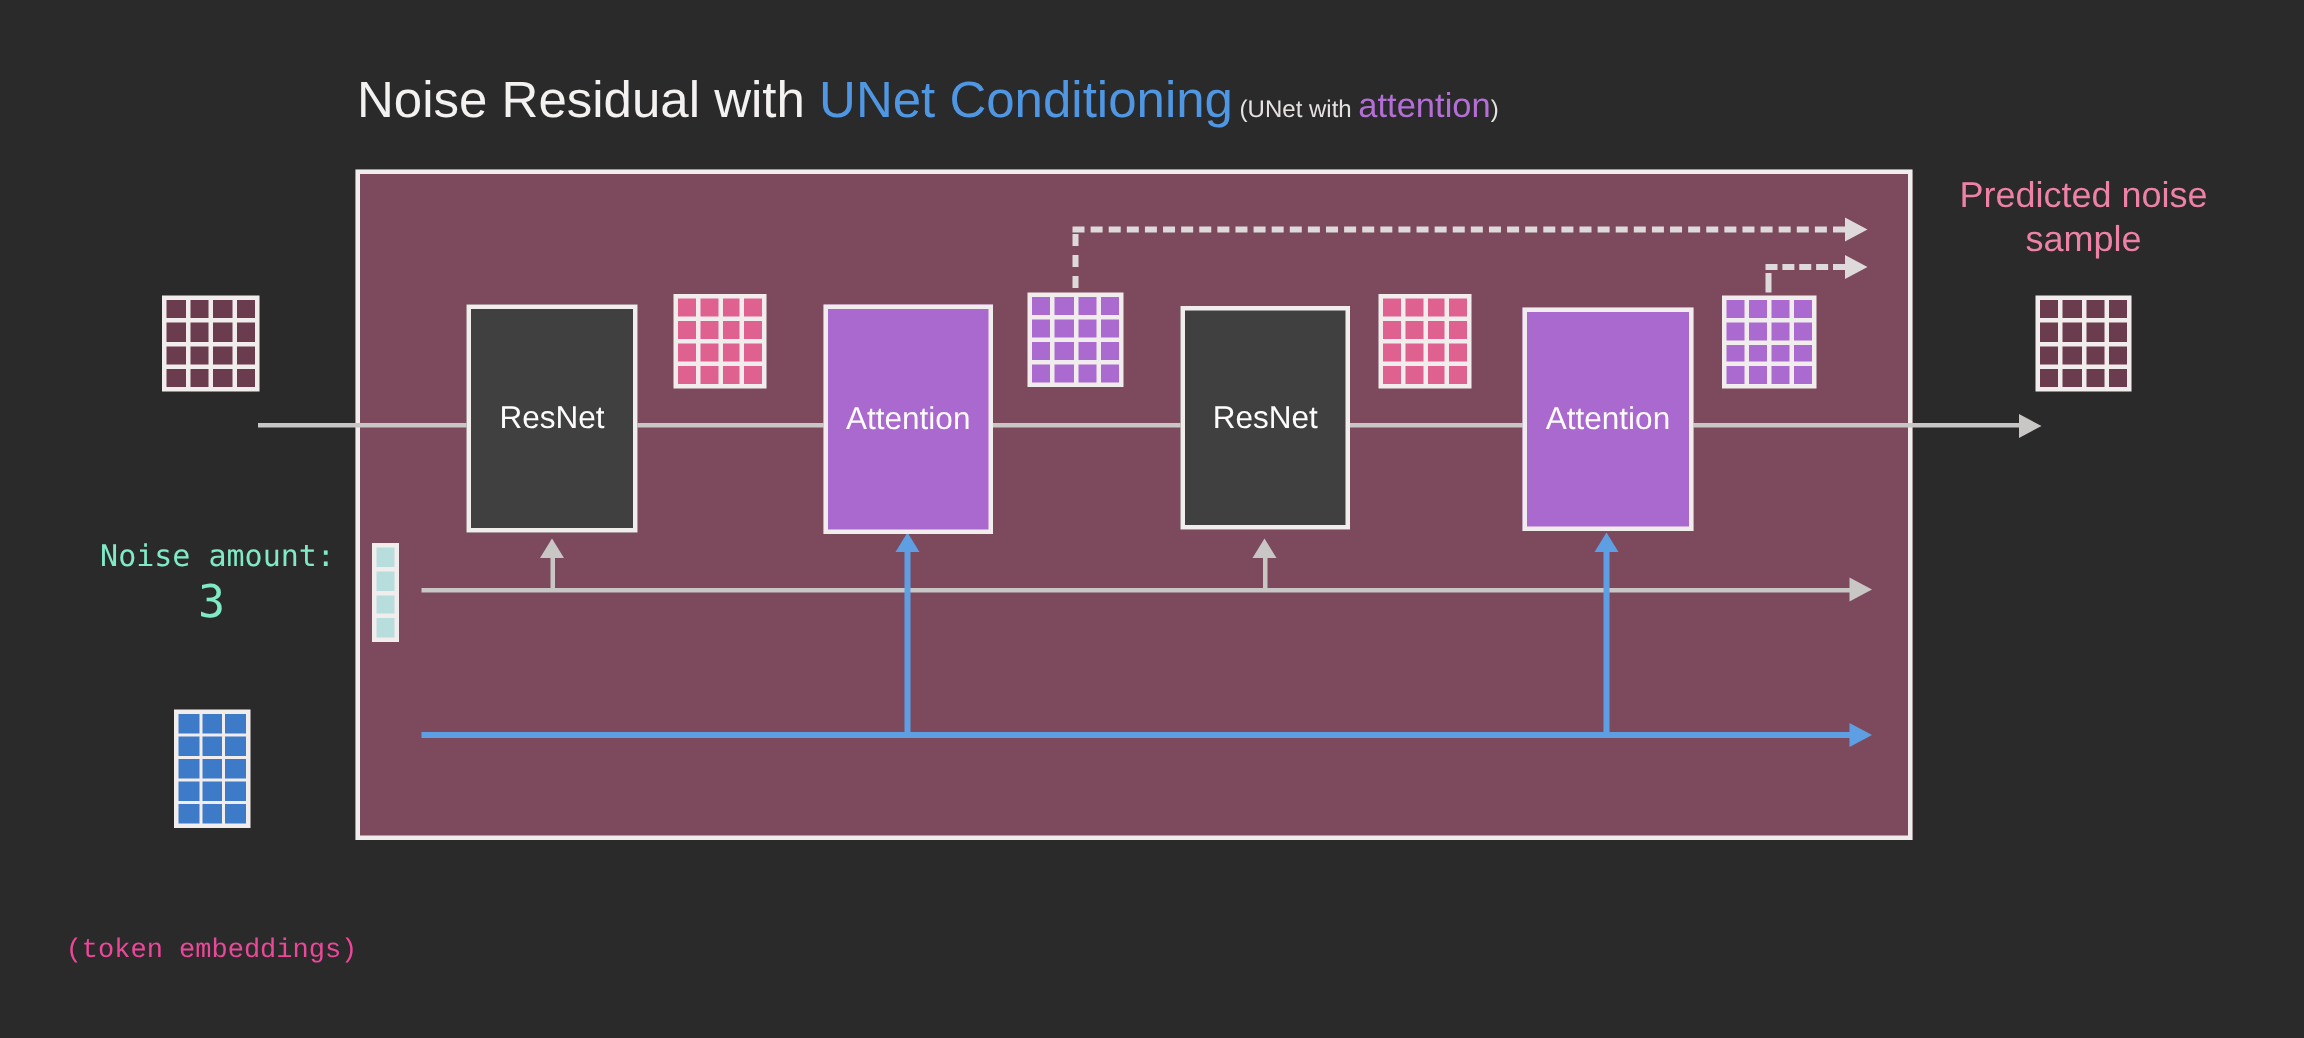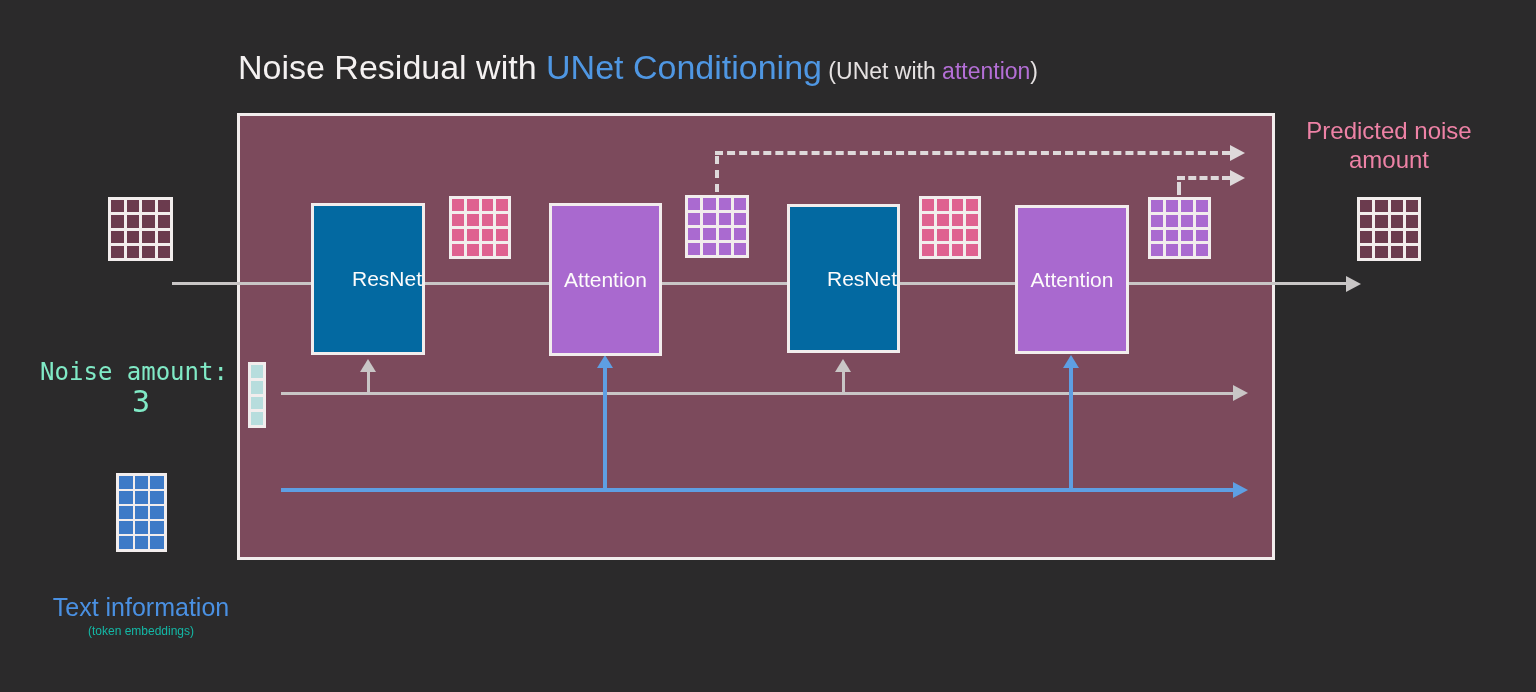--- a/index.html
+++ b/index.html
@@ -7,52 +7,52 @@
     position:relative;width:1536px;height:692px;overflow:hidden;
     background:#2b2a2b;
     font-family:"Liberation Sans","DejaVu Sans",sans-serif;
   }
   .abs{position:absolute;}
 
   
   #title{left:238px;top:48px;white-space:nowrap;}
   #title .t-main{font-size:34px;color:#f4f1f1;}
   #title .t-blue{font-size:34px;color:#4f97e3;}
-  #title .t-sub{font-size:23px;color:#e6e2e2;}
+  #title .t-sub{font-size:16px;color:#e6e2e2;}
   #title .t-subacc{font-size:23px;color:#b46fd6;}
 
   
   .pink-label{color:#ee82a6;font-size:25px;line-height:32px;text-align:center;}
   #latents-label{left:48px;top:54px;width:186px;}
   #predicted-label{left:1294px;top:116px;width:190px;font-size:24px;line-height:29px;}
-  #noise-label{left:33px;top:358px;width:202px;text-align:center;
+  #noise-label{left:44px;top:358px;width:202px;text-align:center;
     font-family:"DejaVu Sans Mono","Liberation Mono",monospace;
-    font-size:24px;color:#80eac6;}
+    font-size:20px;color:#80eac6;}
   #noise-value{left:40px;top:384px;width:202px;text-align:center;
     font-family:"DejaVu Sans Mono","Liberation Mono",monospace;
     font-size:30px;color:#80eac6;}
   #textinfo-label{left:16px;top:593px;width:250px;text-align:center;
     font-size:25px;color:#4a90e2;}
   #textinfo-sub{left:16px;top:624px;width:250px;text-align:center;
-    font-size:12px;color:#14b8a6;}
+    font-size:18px;color:#ec4899;font-family:Liberation Mono, monospace;}
 
   
   #unet-box{left:237px;top:113px;width:1038px;height:447px;
     background:#7c4a5c;border:3px solid #f2eded;box-sizing:border-box;}
   #residual-label{top:118px;right:290px;font-size:20px;color:#e9e5e5;}
 
   
   .grid-icon{background:#f2eded;display:grid;gap:3px;padding:3px;box-sizing:border-box;z-index:5;}
   .grid-icon span{display:block;}
 
   
   .block{display:flex;align-items:center;justify-content:center;
     border:3px solid #f2eded;box-sizing:border-box;color:#fdfbfb;
     font-size:21px;z-index:4;}
-  .block.pink{background:#0369a1;justify-content:flex-end;}
+  .block.pink{background:#404040;}
   .block.purple{background:#a969cf;}
   #resnet-1{left:311px;top:203px;width:114px;height:152px;}
   #attention-1{left:549px;top:203px;width:113px;height:153px;}
   #resnet-2{left:787px;top:204px;width:113px;height:149px;}
   #attention-2{left:1015px;top:205px;width:114px;height:149px;}
 
   
   .hline{height:3px;z-index:2;}
   .gray{background:#c9c6c6;}
   .blue{background:#5e9fe3;}
@@ -115,24 +115,23 @@
       <span style="background: rgb(61, 122, 199);"></span>
       <span style="background: rgb(61, 122, 199);"></span>
       <span style="background: rgb(61, 122, 199);"></span>
       <span style="background: rgb(61, 122, 199);"></span>
       <span style="background: rgb(61, 122, 199);"></span>
       <span style="background: rgb(61, 122, 199);"></span>
       <span style="background: rgb(61, 122, 199);"></span>
       <span style="background: rgb(61, 122, 199);"></span>
       <span style="background: rgb(61, 122, 199);"></span>
     </div>
-  <div id="textinfo-label" class="abs">Text information</div>
   <div id="textinfo-sub" class="abs">(token embeddings)</div>
 
-  <div id="predicted-label" class="abs pink-label">Predicted noise amount</div>
+  <div id="predicted-label" class="abs pink-label">Predicted noise sample</div>
   <div class="abs grid-icon" style="left: 1357px; top: 197px; width: 64px; height: 64px; grid-template-columns: repeat(4, 1fr); grid-template-rows: repeat(4, 1fr);">
       <span style="background: rgb(107, 59, 78);"></span>
       <span style="background: rgb(107, 59, 78);"></span>
       <span style="background: rgb(107, 59, 78);"></span>
       <span style="background: rgb(107, 59, 78);"></span>
       <span style="background: rgb(107, 59, 78);"></span>
       <span style="background: rgb(107, 59, 78);"></span>
       <span style="background: rgb(107, 59, 78);"></span>
       <span style="background: rgb(107, 59, 78);"></span>
       <span style="background: rgb(107, 59, 78);"></span>

